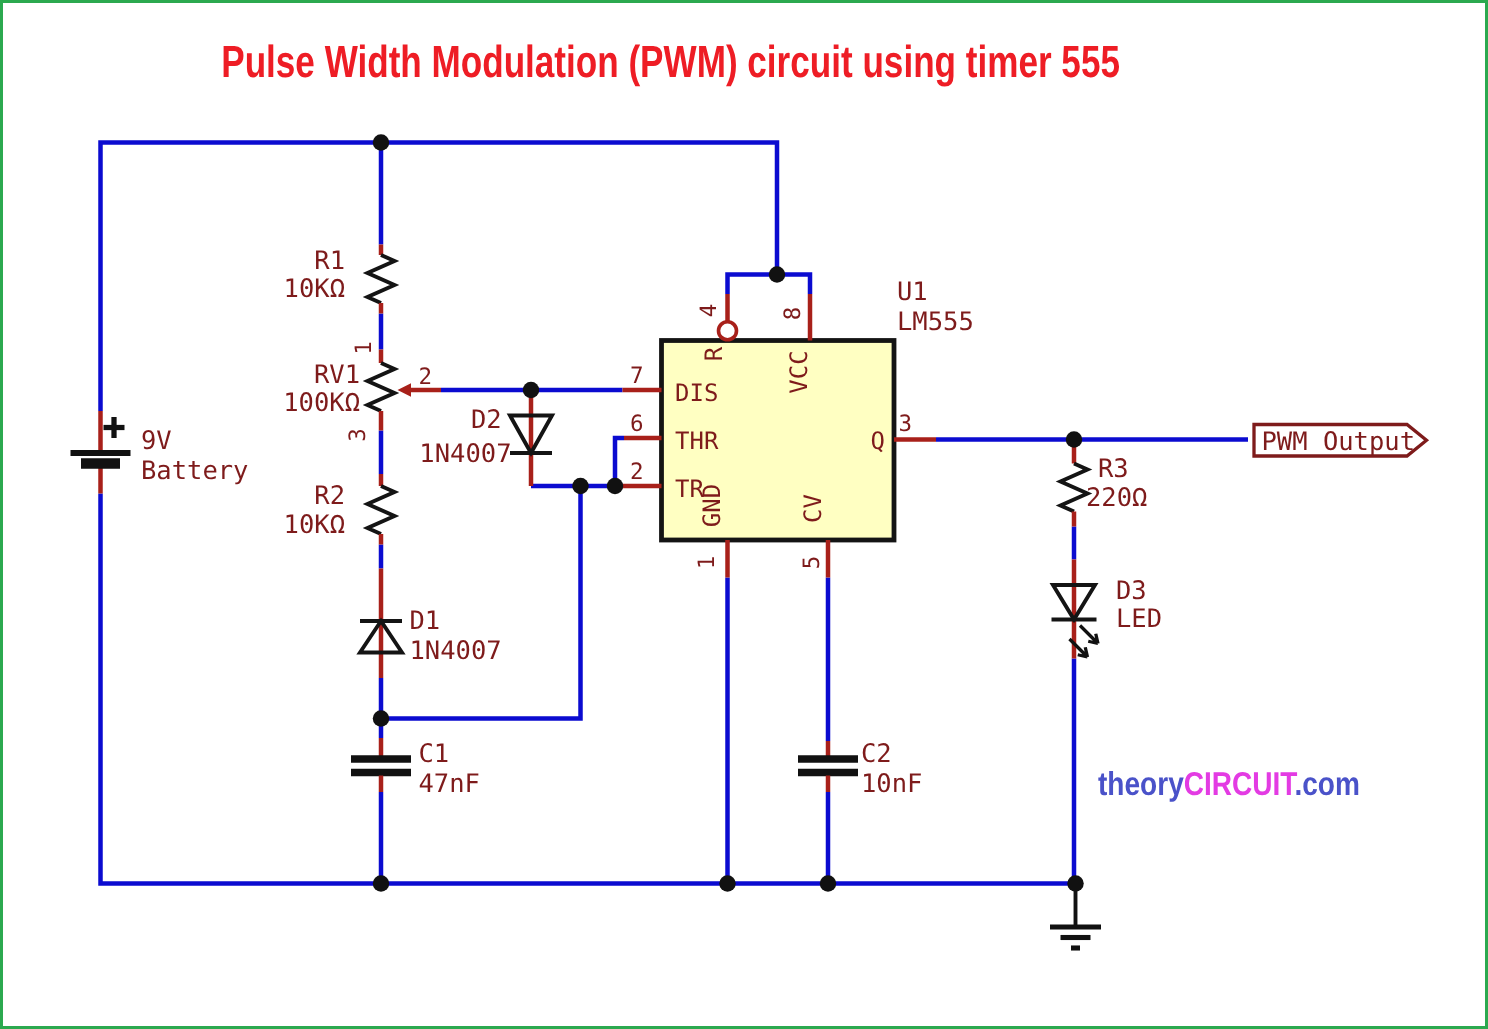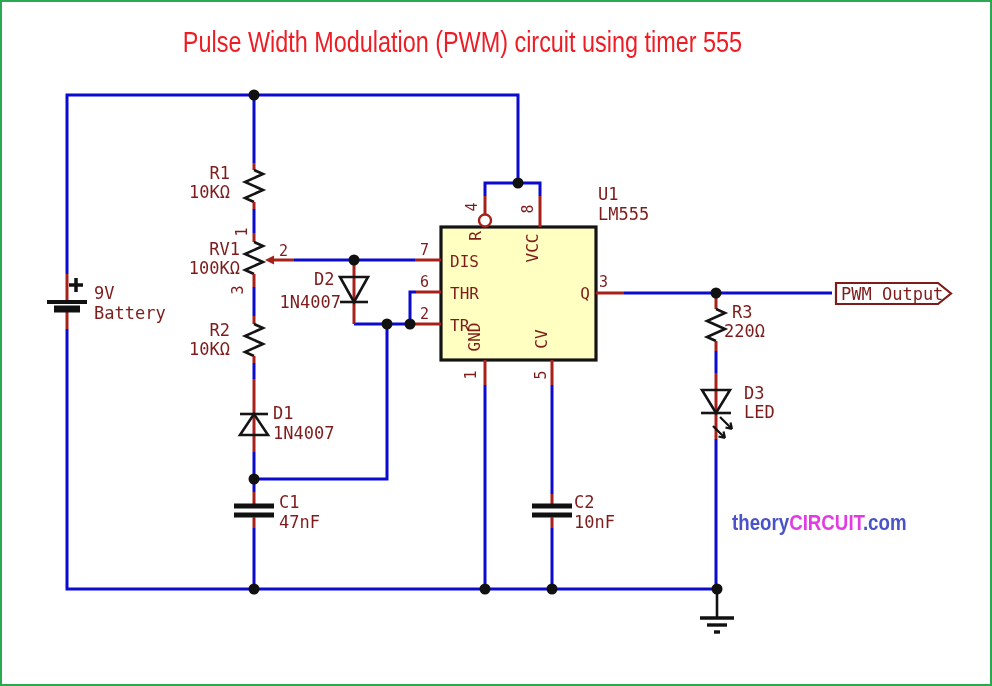--- a/index.html
+++ b/index.html
@@ -7,23 +7,23 @@
     --ic-fill:#FFFFC2; --title:#EE1D25; --border:#2BA94F;
     --logo-blue:#4A52C9; --logo-magenta:#E33BE3;
   }
   html,body{margin:0;padding:0;background:#fff;}
   #page{
     position:relative; width:992px; height:686px; box-sizing:border-box;
     border:2px solid var(--border); background:#fff; overflow:hidden;
     font-family:"DejaVu Sans Mono", monospace;
   }
   .title{
-    position:absolute; left:15px; top:24px; width:890px; text-align:center;
+    position:absolute; left:0; top:24px; width:890px; text-align:center;
     color:var(--title); font-family:"Liberation Sans", sans-serif;
-    font-weight:normal; font-size:30px; line-height:32px; white-space:nowrap;
+    font-weight:bold; font-size:30px; line-height:32px; white-space:nowrap;
   }
   .title-inner{display:inline-block; transform:scaleX(0.78); transform-origin:50% 50%;}
   .logo{
     position:absolute; left:730px; top:508px; white-space:nowrap;
     font-family:"Liberation Sans", sans-serif; font-weight:bold; font-size:22px;
   }
   .logo-inner{display:inline-block; transform:scaleX(0.85); transform-origin:0 50%;}
   .logo .t1{color:var(--logo-blue);}
   .logo .t2{color:var(--logo-magenta);}
   .logo .t3{color:var(--logo-blue);}

